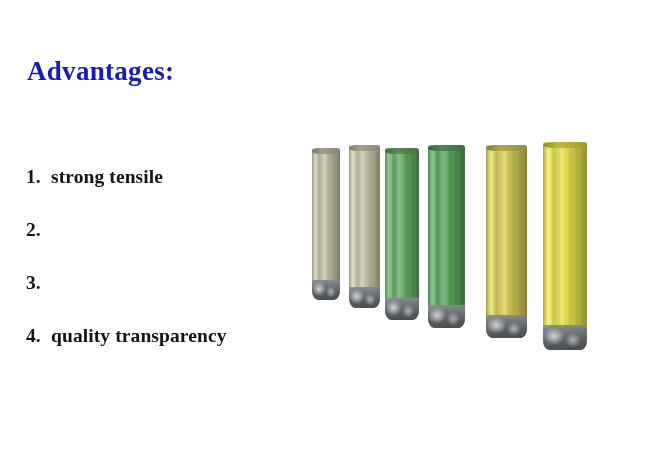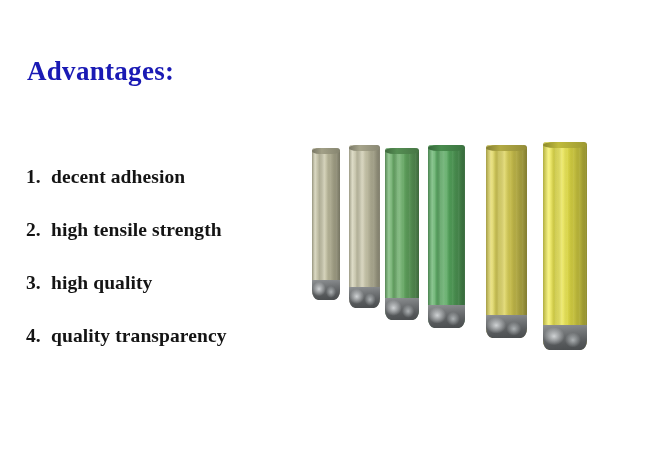--- a/index.html
+++ b/index.html
@@ -128,31 +128,29 @@
 <body>
 
 <div class="slide">
 
   <div class="slide-title">Advantages:</div>
 
   <div class="adv-list">
 
     <div class="adv-item">
       <span class="adv-num">1.</span>
-      <span class="adv-label">decent adhesion</span>
+      <span class="adv-label">strong tensile</span>
     </div>
 
     <div class="adv-item">
       <span class="adv-num">2.</span>
-      <span class="adv-label">high tensile strength</span>
     </div>
 
     <div class="adv-item">
       <span class="adv-num">3.</span>
-      <span class="adv-label">high quality</span>
     </div>
 
     <div class="adv-item">
       <span class="adv-num">4.</span>
       <span class="adv-label">quality transparency</span>
     </div>
 
   </div>
 
   <div class="photo" id="photo">

